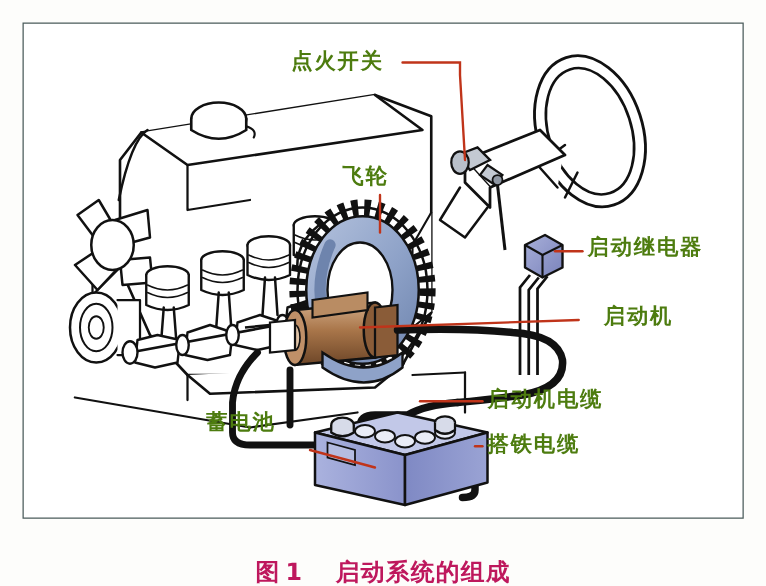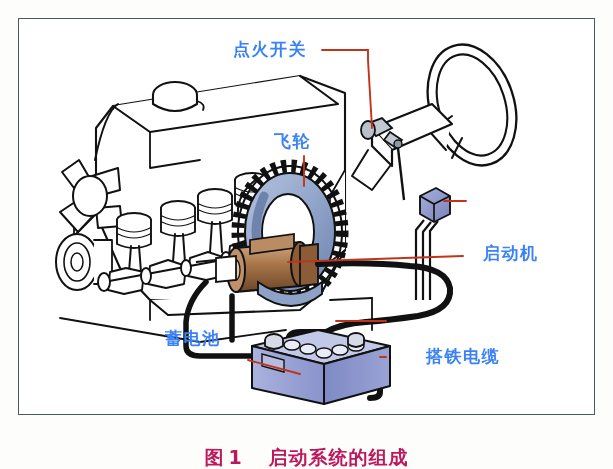--- a/index.html
+++ b/index.html
@@ -33,34 +33,34 @@
     background: #ffffff;
   }
   svg.art {
     position: absolute;
     left: 0; top: 0;
     width: 613px;
     height: 469px;
   }
   .label {
     position: absolute;
-    color: #3b82f6;
+    color: #4d7c0f;
     font-weight: 700;
     font-size: 17px;
     line-height: 1;
     letter-spacing: 1.5px;
     white-space: nowrap;
     font-family: "DejaVu Sans", "Liberation Sans", sans-serif;
   }
   #label-ignition-switch { left: 233px; top: 41px; }
   #label-flywheel        { left: 274px; top: 133px; }
   #label-starter-relay   { left: 470px; top: 190px; }
   #label-starter-motor   { left: 483px; top: 245px; }
   #label-starter-cable   { left: 390px; top: 312px; }
-  #label-ground-cable    { left: 390px; top: 348px; padding-left: 36px; }
+  #label-ground-cable    { left: 390px; top: 348px; }
   #label-battery         { left: 165px; top: 330px; }
 
   .caption {
     position: absolute;
     left: 0;
     top: 428px;
     width: 613px;
     text-align: center;
     color: #be185d;
     font-weight: 700;
@@ -334,23 +334,25 @@
       <path d="M386 357 L380 357"></path>
 
       <path d="M248 360 L300 374"></path>
     </g>
   </svg>
 
   <div class="label" id="label-ignition-switch">点火开关</div>
 
   <div class="label" id="label-flywheel">飞轮</div>
 
+  <div class="label" id="label-starter-relay">启动继电器</div>
 
   <div class="label" id="label-starter-motor">启动机</div>
 
+  <div class="label" id="label-starter-cable">启动机电缆</div>
 
   <div class="label" id="label-ground-cable">搭铁电缆</div>
 
   <div class="label" id="label-battery">蓄电池</div>
 
   <div class="caption">
     <span class="cap-num">图</span><span>1</span><span class="cap-gap"></span><span>启动系统的组成</span>
   </div>
 
 </div>

